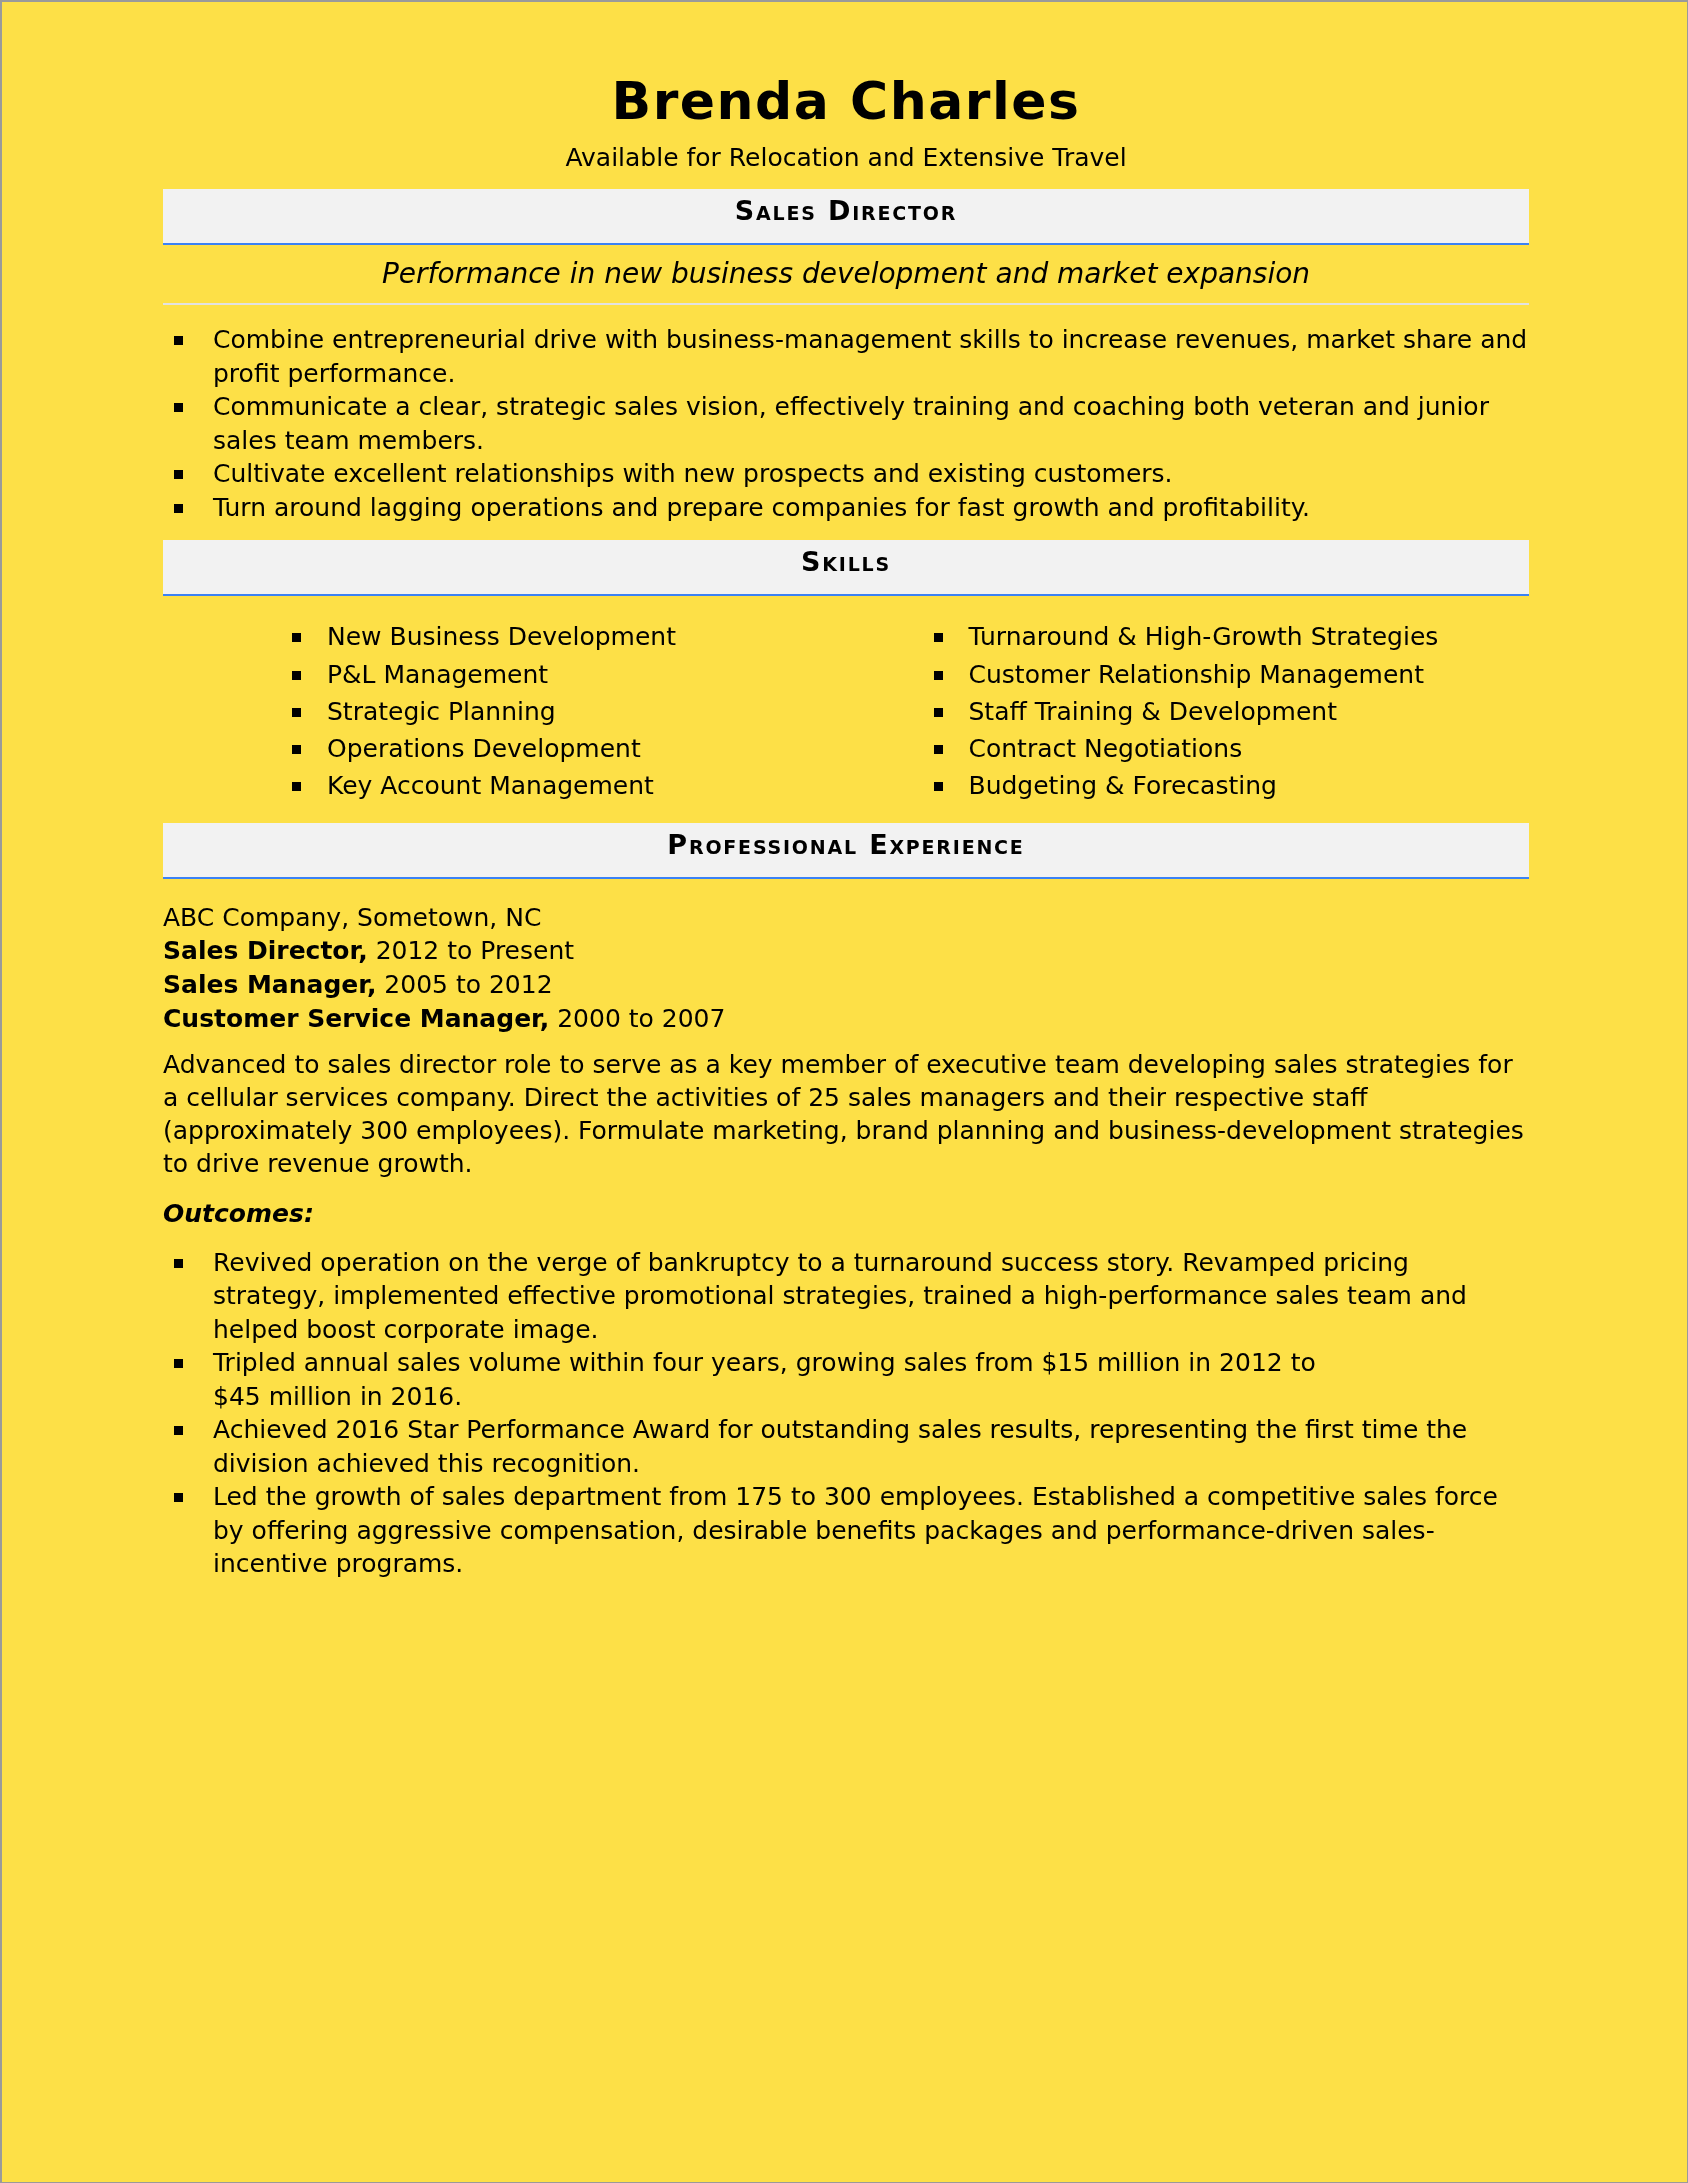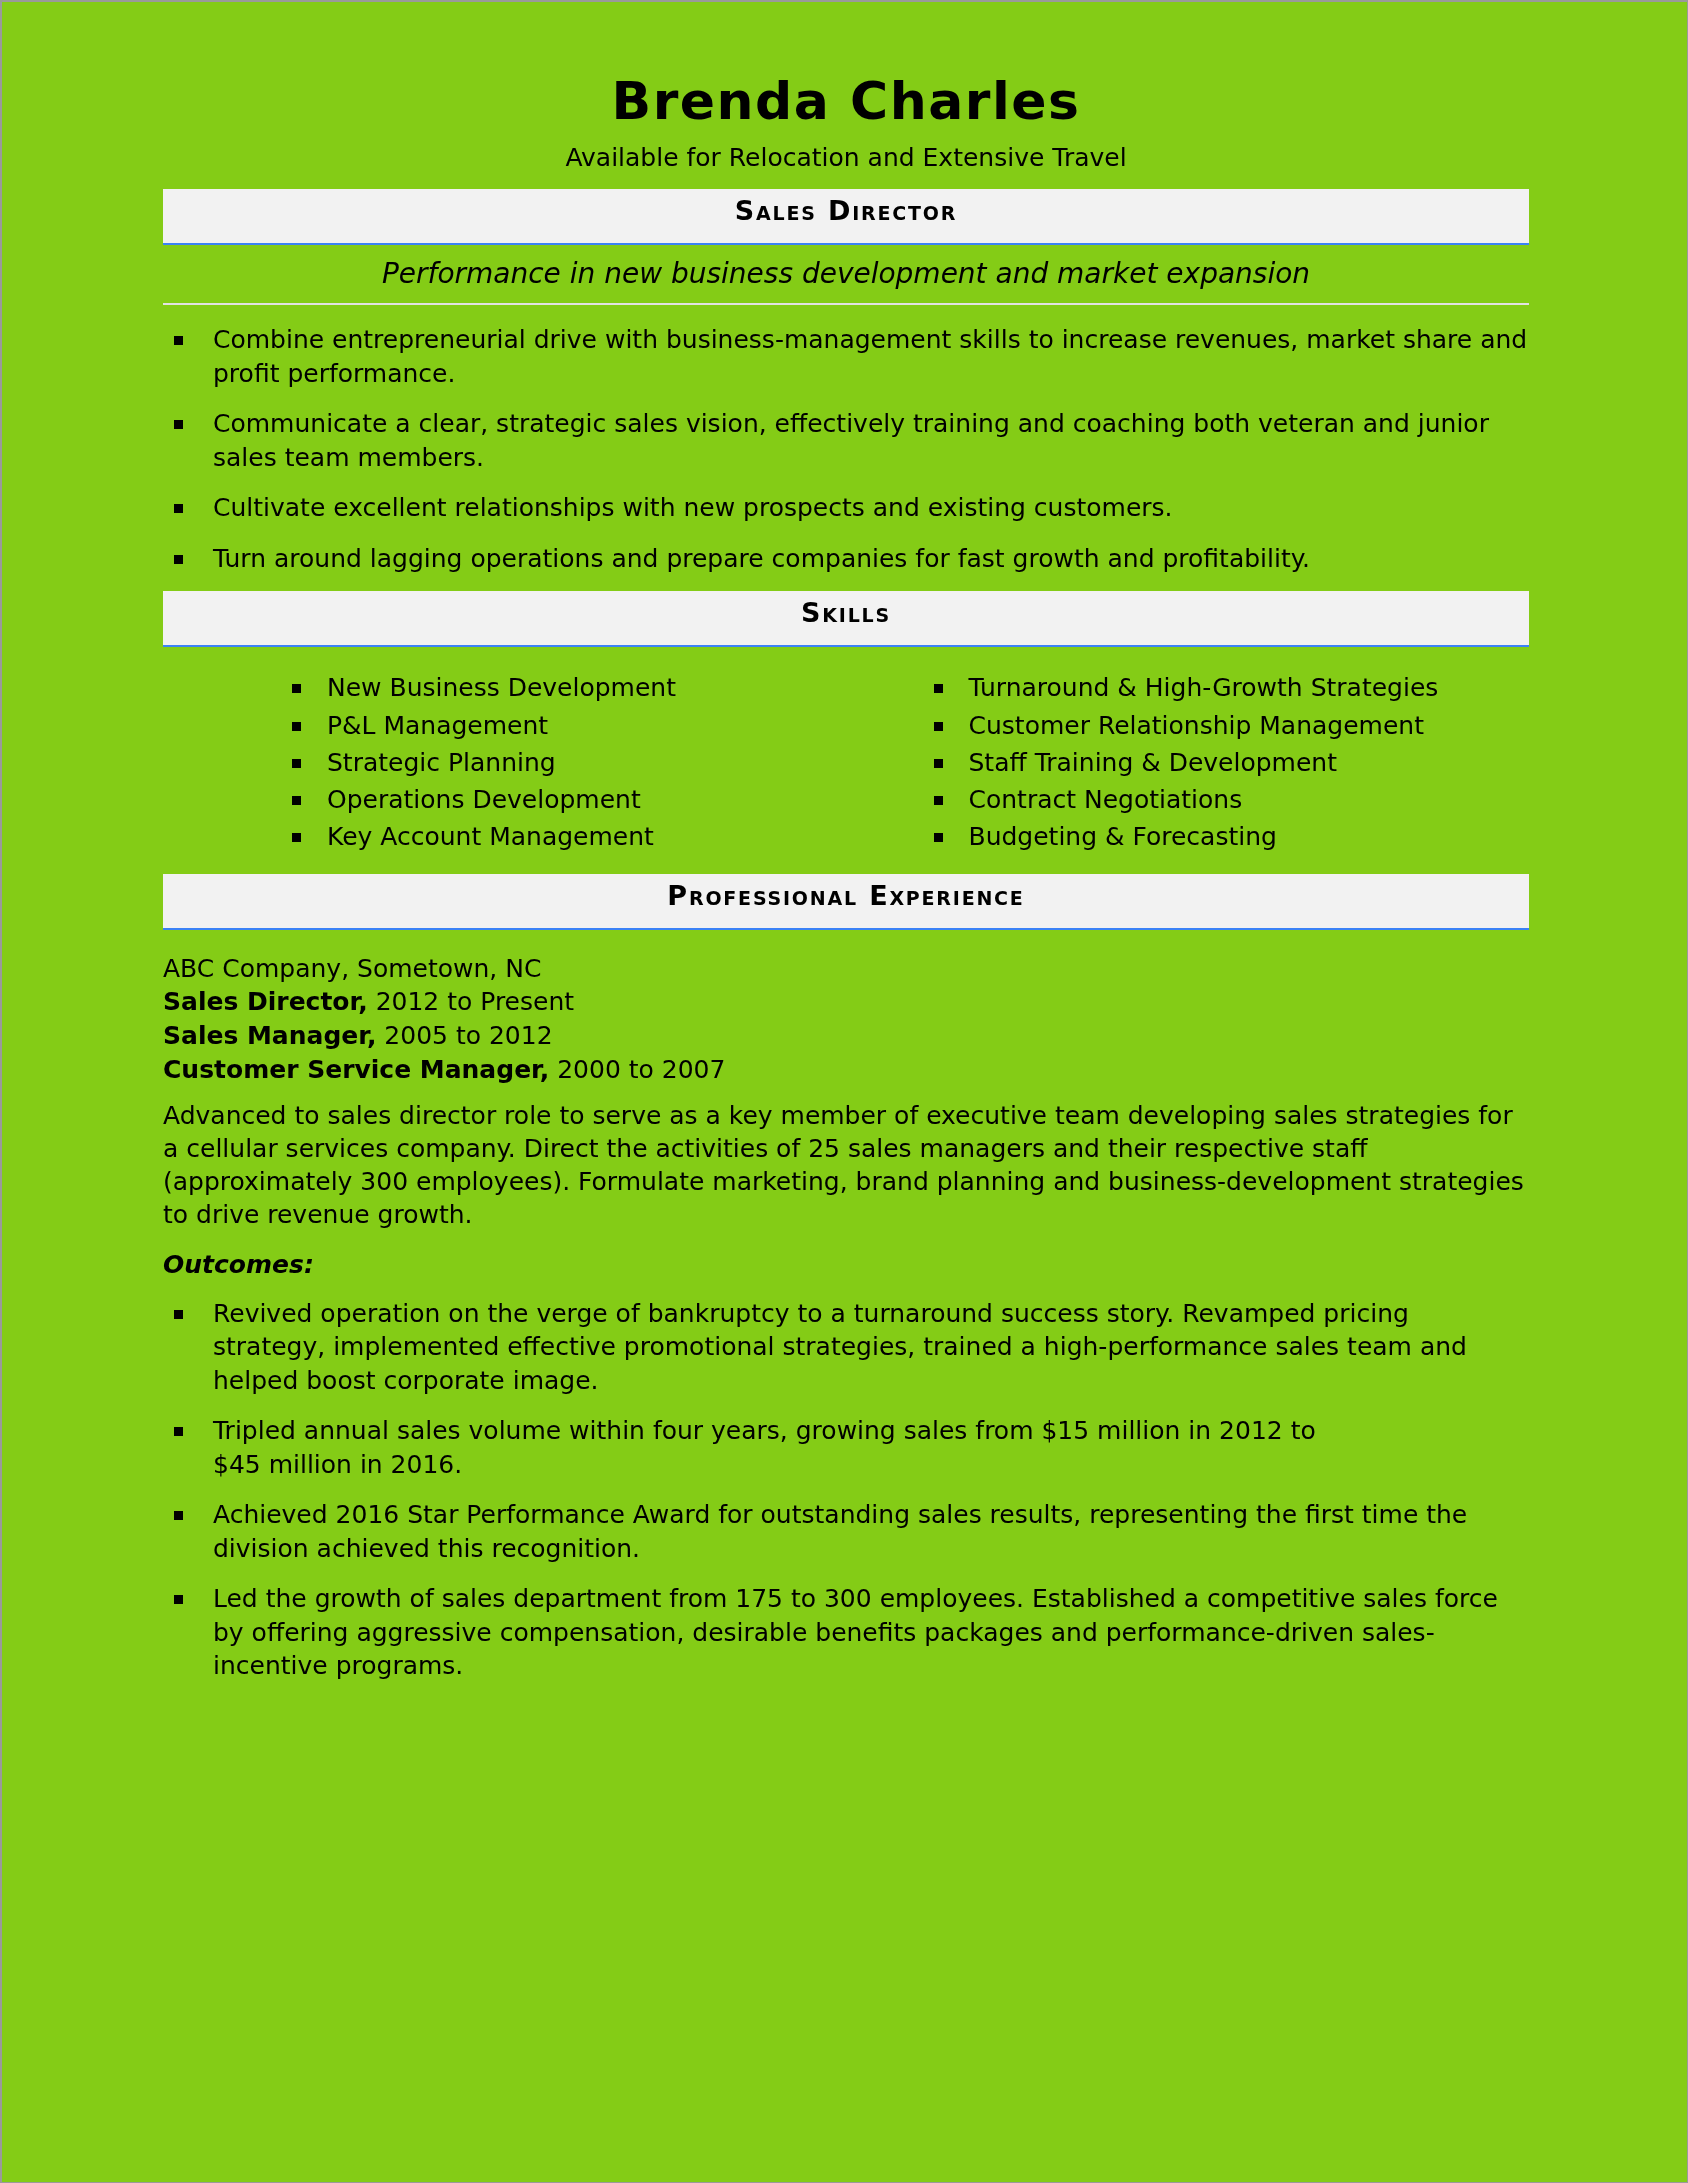--- a/index.html
+++ b/index.html
@@ -11,21 +11,21 @@
   body {
     width: 1689px;
     height: 2184px;
     font-family: "DejaVu Sans", "Liberation Sans", sans-serif;
     color: #000000;
   }
   .page {
     width: 1689px;
     height: 2184px;
     border: 2px solid #9a9a9a;
-    background: #84cc16;
+    background: #fde047;
     padding: 0;
     position: relative;
     overflow: hidden;
   }
   .inner {
     padding: 71px 158px 0 161px;
   }
   
   .name {
     text-align: center;
@@ -70,21 +70,20 @@
   ul.bl {
     list-style: none;
     margin: 0;
     padding: 0;
   }
   ul.bl > li {
     position: relative;
     padding-left: 50px;
     font-size: 25px;
     line-height: 1.34;
-    margin-top: 17px;
   }
   ul.bl > li:first-child { margin-top: 18px; }
   ul.bl > li::before {
     content: "";
     position: absolute;
     left: 11px;
     top: 13px;
     width: 9px;
     height: 9px;
     background: #000000;

